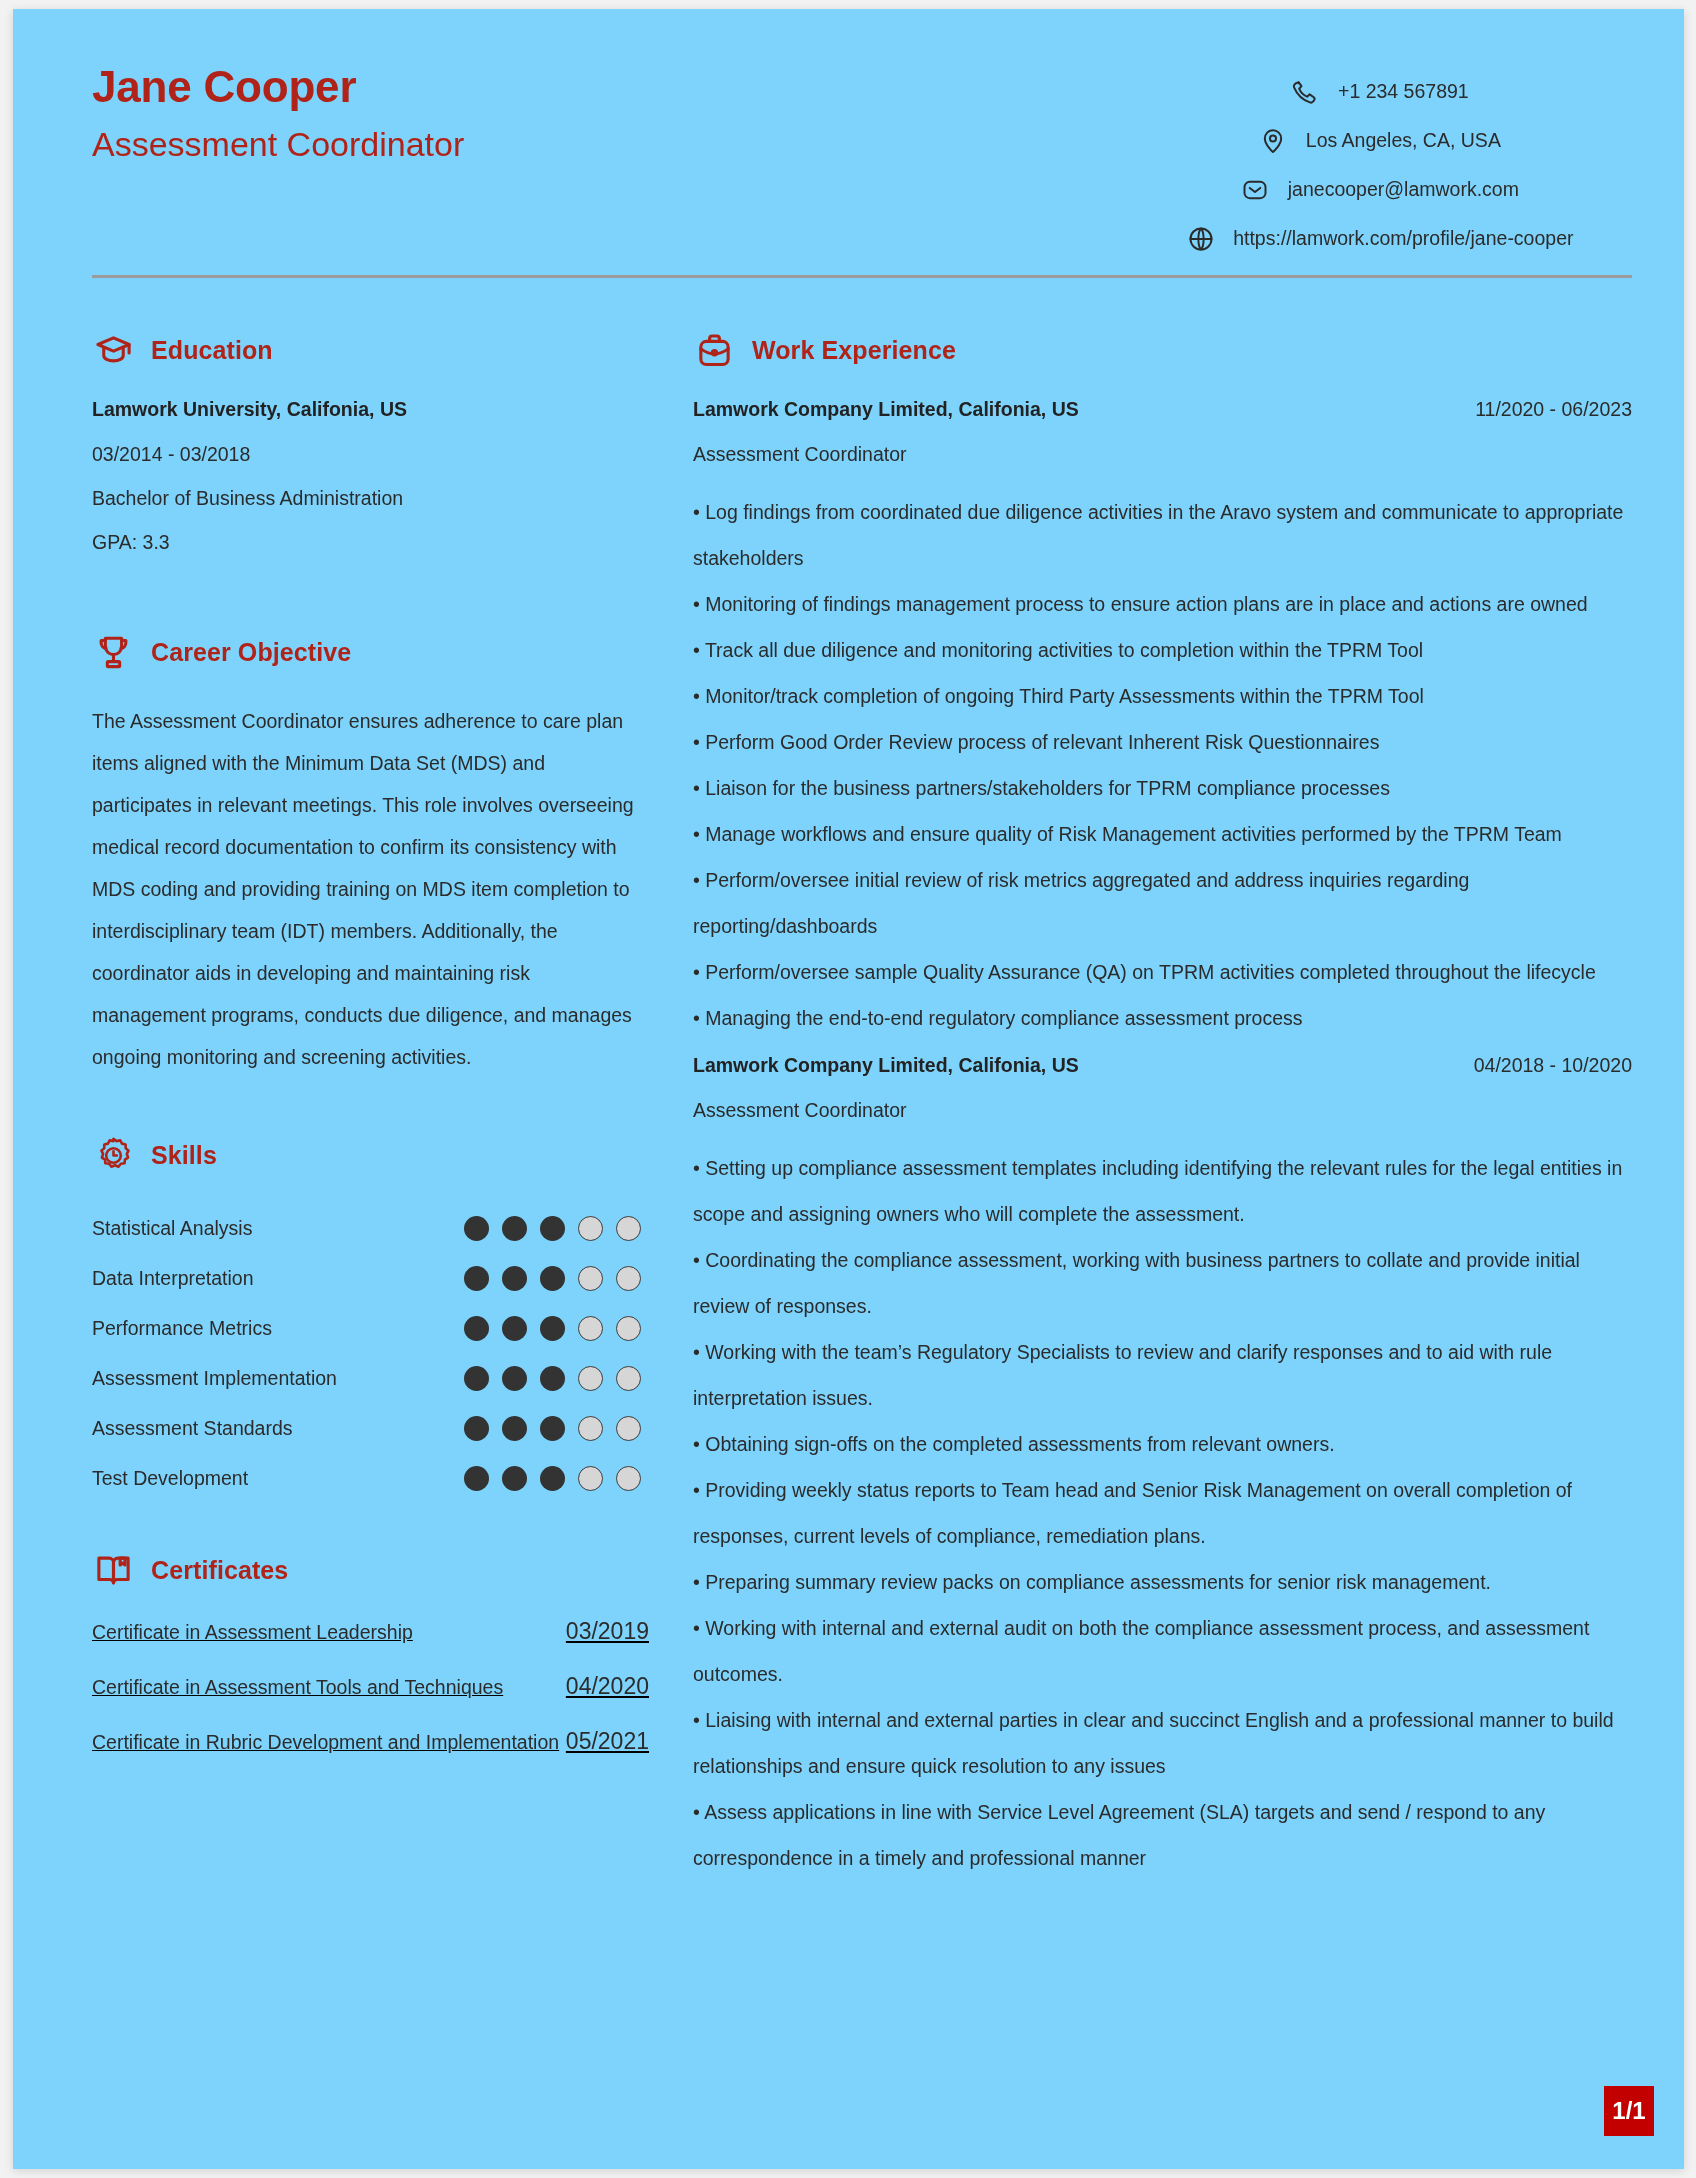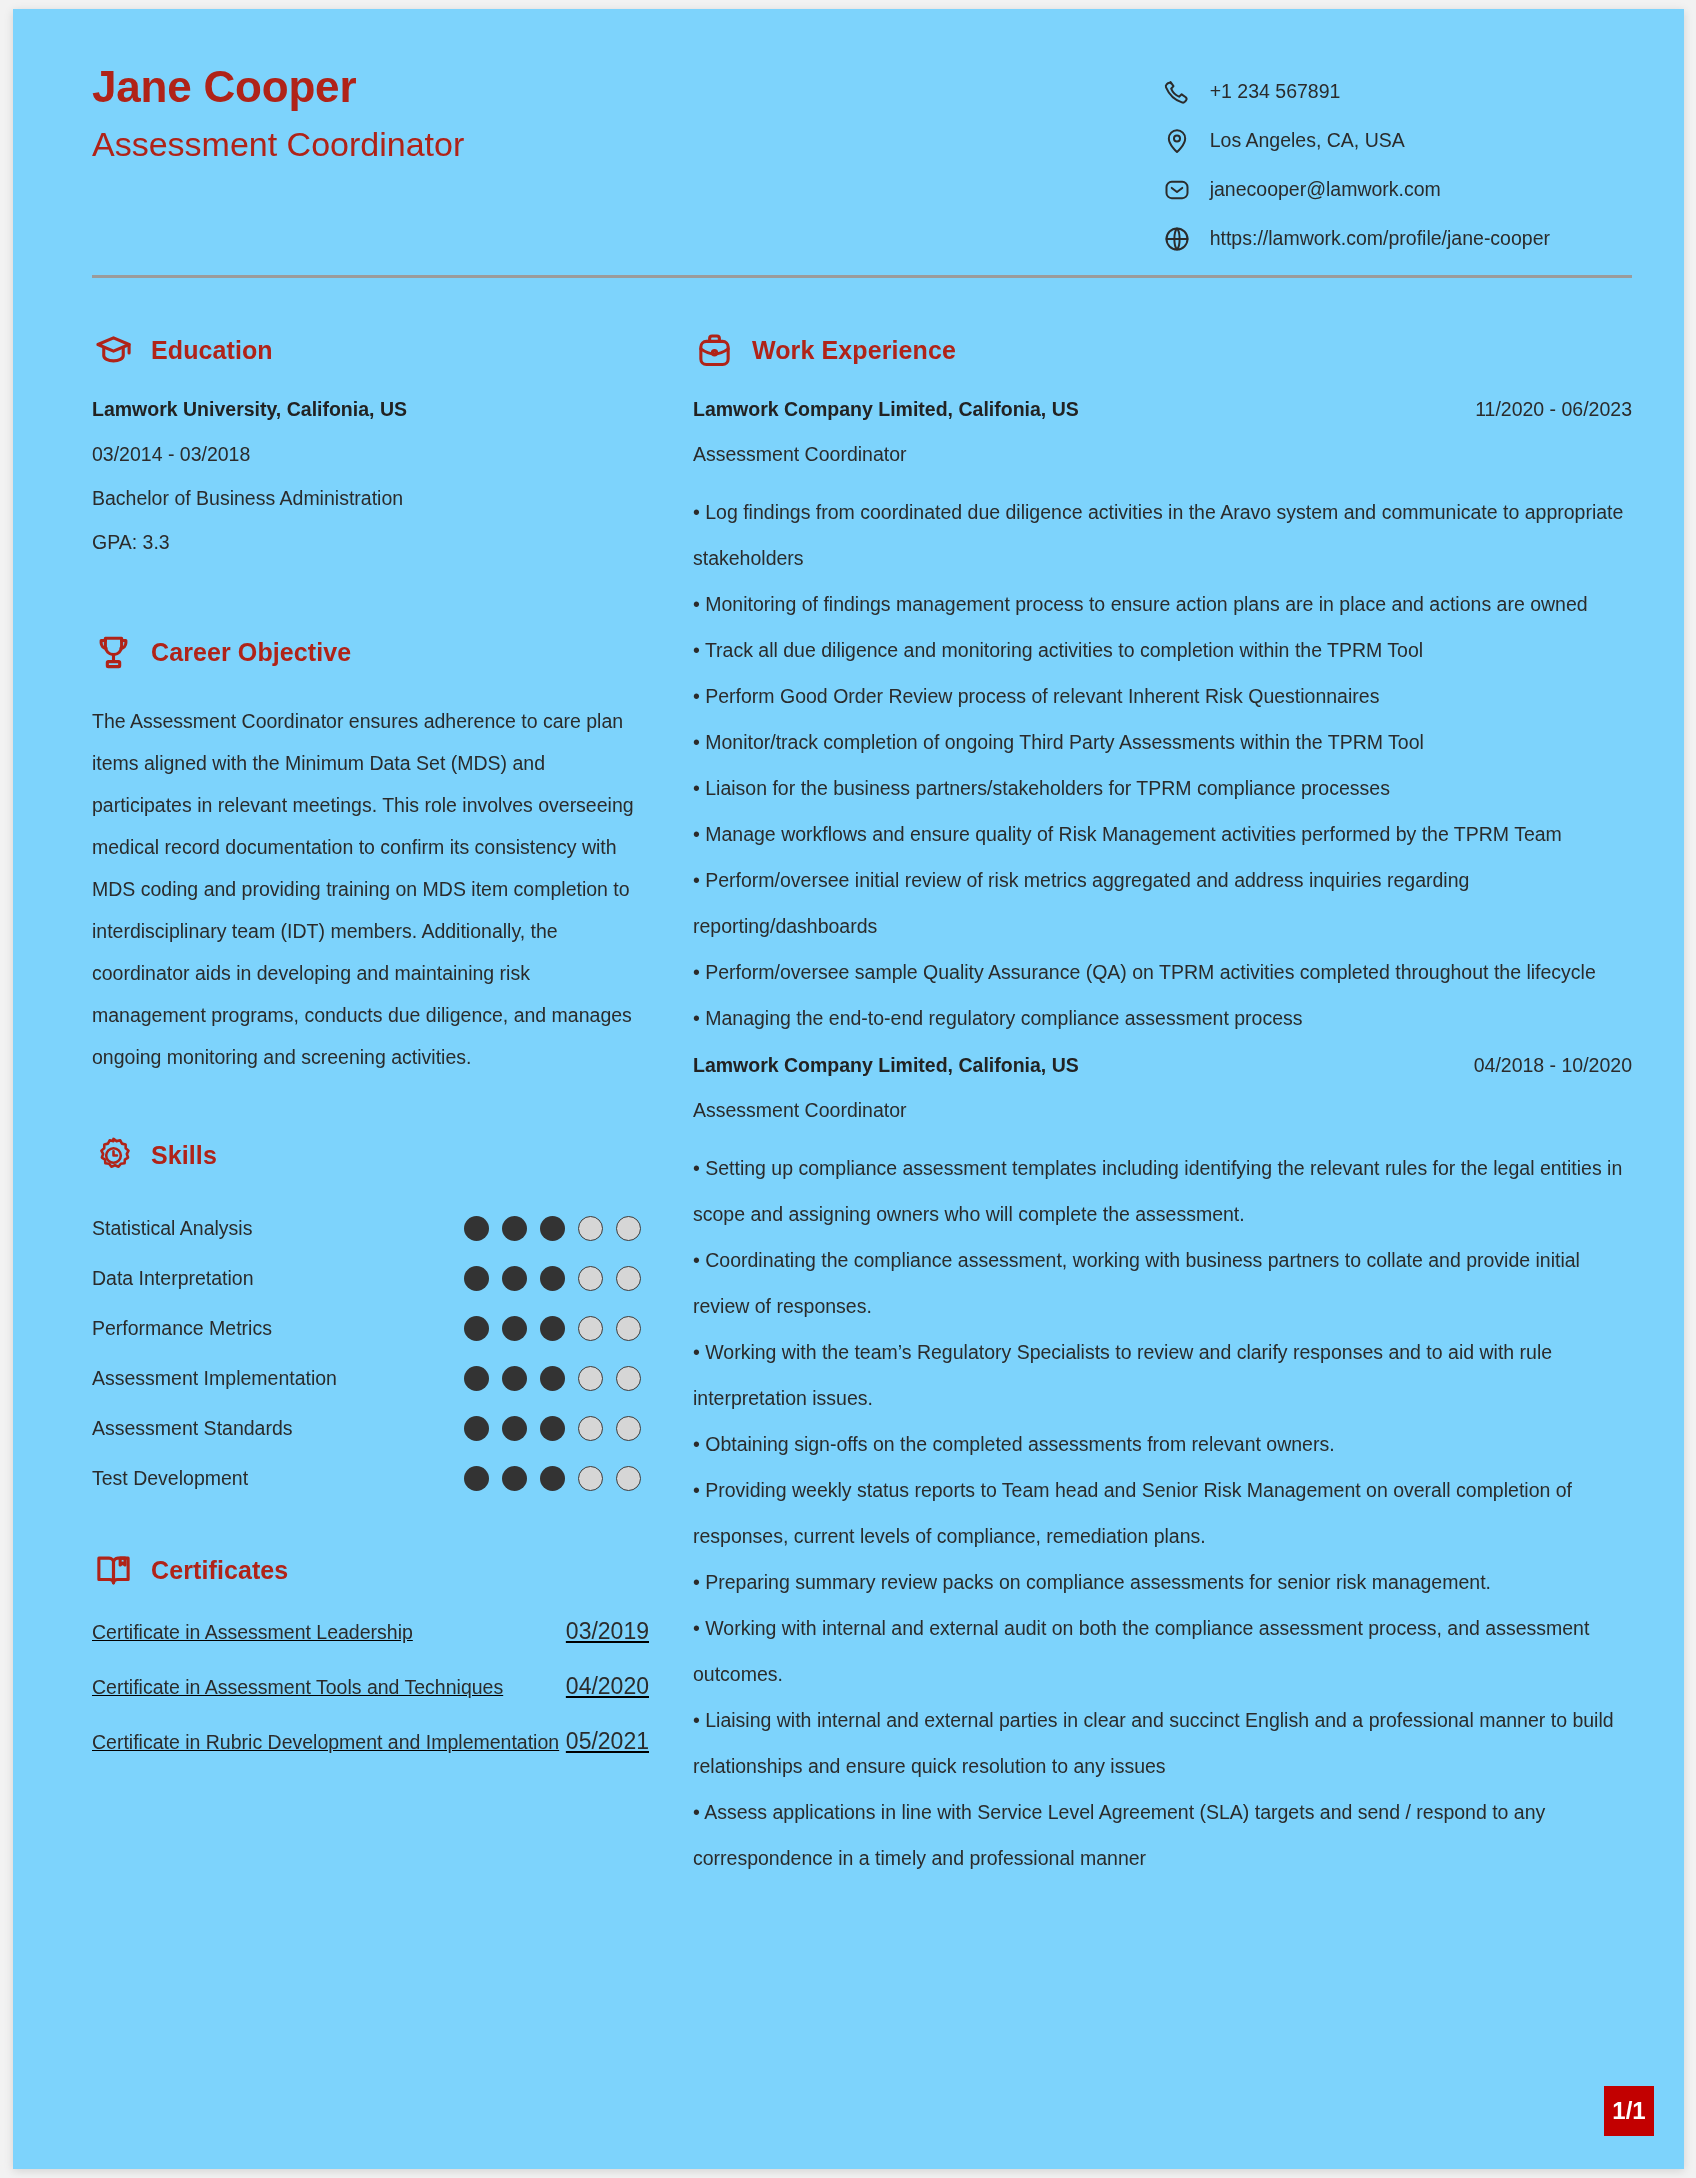--- a/index.html
+++ b/index.html
@@ -27,21 +27,21 @@
     font-family:"Liberation Sans Narrow","Liberation Sans",sans-serif;
   }
   .job-title {
     position:absolute; left:79px; top:116px;
     font-size:34px; font-weight:400; color:#b02318;
     font-family:"Liberation Sans Narrow","Liberation Sans",sans-serif;
   }
   .contacts { position:absolute; right:87px; top:58px; width:436px; }
   .contact-row {
     display:flex; align-items:center; height:49px;
-    justify-content:flex-start;
+    justify-content:center;
   }
   .contact-icon { width:32px; height:32px; flex:0 0 32px; margin-right:16.7px; display:flex; align-items:center; justify-content:center; }
   .contact-icon svg { display:block; }
   .contact-text { font-size:19.5px; color:#2b2b2b; white-space:nowrap; }
   .rule {
     position:absolute; left:79px; top:266px;
     width:1540px; height:2.8px; background:#9b9b9b;
   }
 
   
@@ -309,22 +309,22 @@
     <div id="jobs-list">
         <div class="job">
           <div class="job-head">
             <span class="job-company">Lamwork Company Limited, Califonia, US</span>
             <span class="job-dates">11/2020 - 06/2023</span>
           </div>
           <div class="job-role">Assessment Coordinator</div>
           <div class="bullet">• Log findings from coordinated due diligence activities in the Aravo system and communicate to appropriate stakeholders</div>
           <div class="bullet">• Monitoring of findings management process to ensure action plans are in place and actions are owned</div>
           <div class="bullet">• Track all due diligence and monitoring activities to completion within the TPRM Tool</div>
+          <div class="bullet">• Monitor/track completion of ongoing Third Party Assessments within the TPRM Tool</div>
           <div class="bullet">• Perform Good Order Review process of relevant Inherent Risk Questionnaires</div>
-          <div class="bullet">• Monitor/track completion of ongoing Third Party Assessments within the TPRM Tool</div>
           <div class="bullet">• Liaison for the business partners/stakeholders for TPRM compliance processes</div>
           <div class="bullet">• Manage workflows and ensure quality of Risk Management activities performed by the TPRM Team</div>
           <div class="bullet">• Perform/oversee initial review of risk metrics aggregated and address inquiries regarding reporting/dashboards</div>
           <div class="bullet">• Perform/oversee sample Quality Assurance (QA) on TPRM activities completed throughout the lifecycle</div>
           <div class="bullet">• Managing the end-to-end regulatory compliance assessment process</div>
         </div>
         <div class="job">
           <div class="job-head">
             <span class="job-company">Lamwork Company Limited, Califonia, US</span>
             <span class="job-dates">04/2018 - 10/2020</span>

